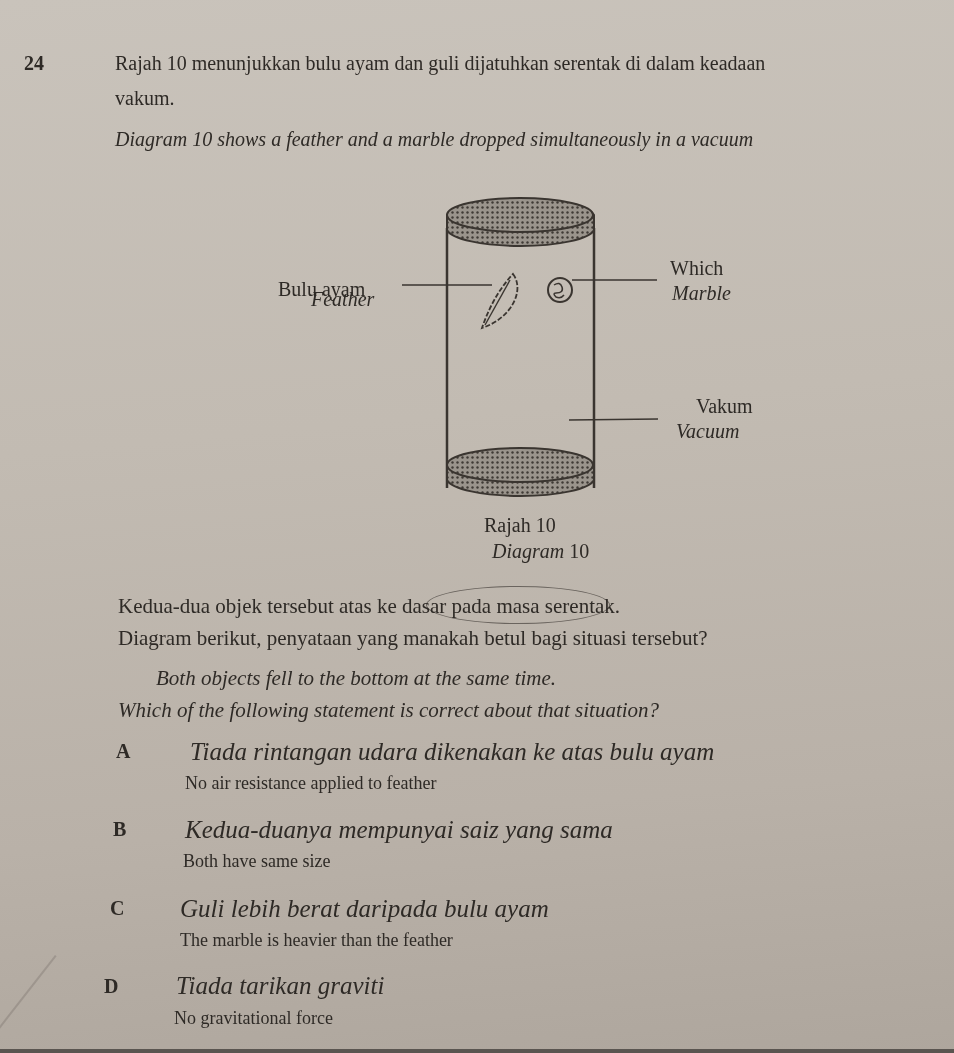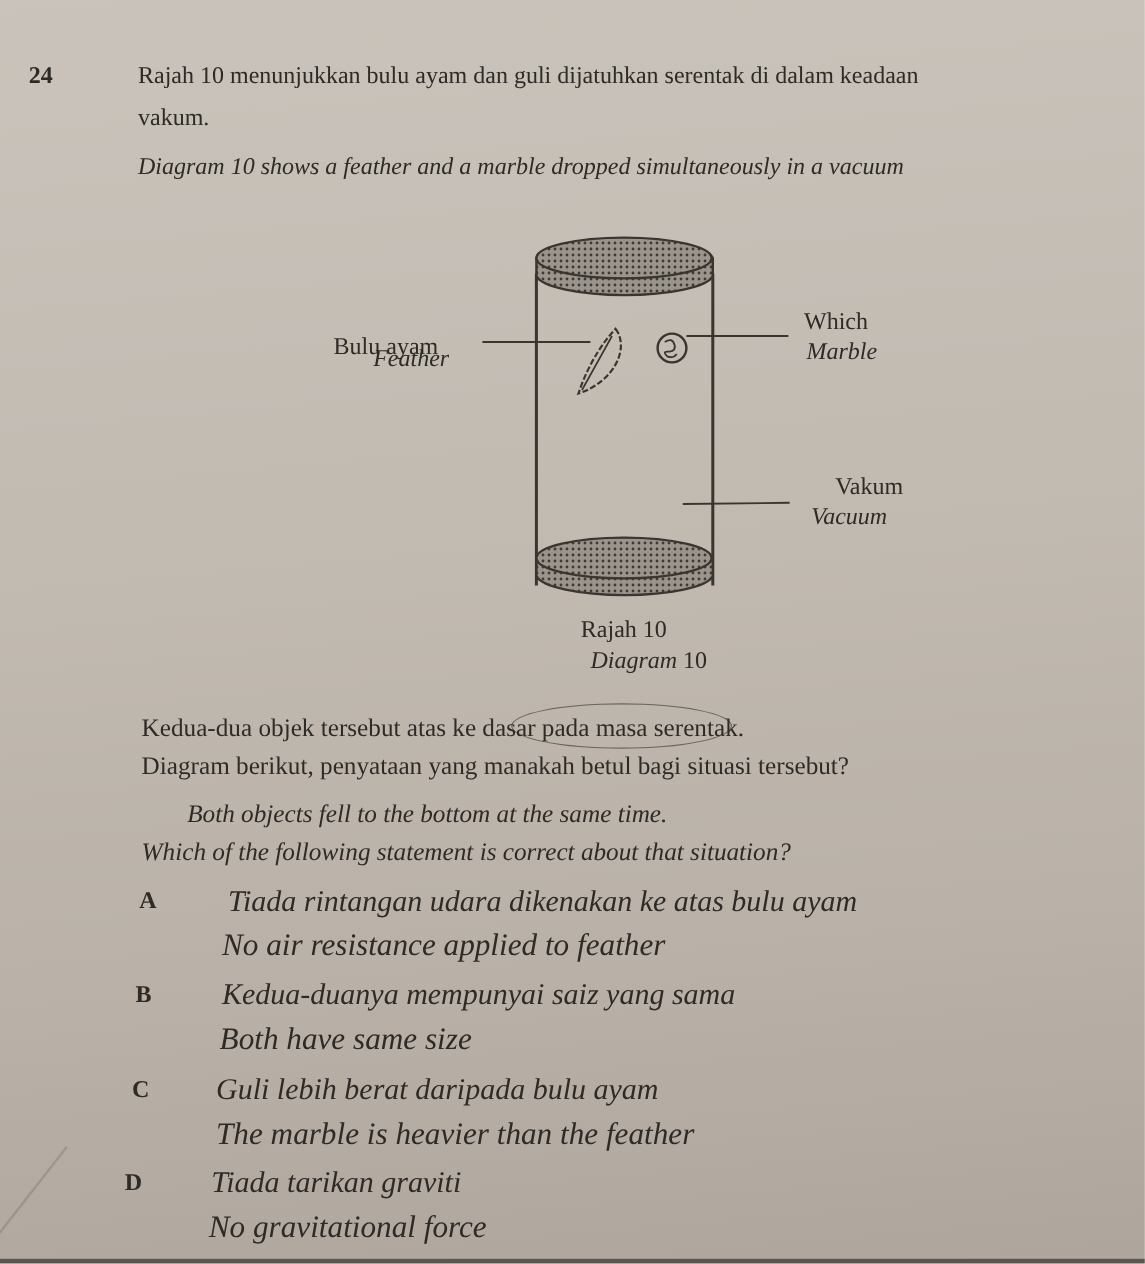--- a/index.html
+++ b/index.html
@@ -14,21 +14,21 @@
   .abs { position:absolute; white-space:nowrap; }
   .qnum { left:24px; top:52px; font-size:20px; font-weight:bold; }
   .stem-ms { left:115px; top:52px; font-size:20px;text-align:center; }
   .stem-ms2 { left:115px; top:87px; font-size:20px; }
   .stem-en { left:115px; top:128px; font-size:20px; font-style:italic; }
   .lbl { font-size:20px; }
   .it { font-style:italic; }
   .q2 { font-size:21px; }
   .opt-letter { font-size:20px; font-weight:bold; }
   .opt-ms { font-size:25px;font-style:italic; }
-  .opt-en { font-size:26px; font-style:italic; }
+  .opt-en { font-size:18px; }
   .circle-mark { position:absolute; left:426px; top:586px; width:182px; height:36px; border:1.5px solid #6a645e; border-radius:50%; }
   svg { position:absolute; left:0; top:0; }
 </style>
 </head>
 <body>
 
 <div class="crease"></div>
 <div class="bottom-edge"></div>
 
 <div class="abs qnum">24</div>

